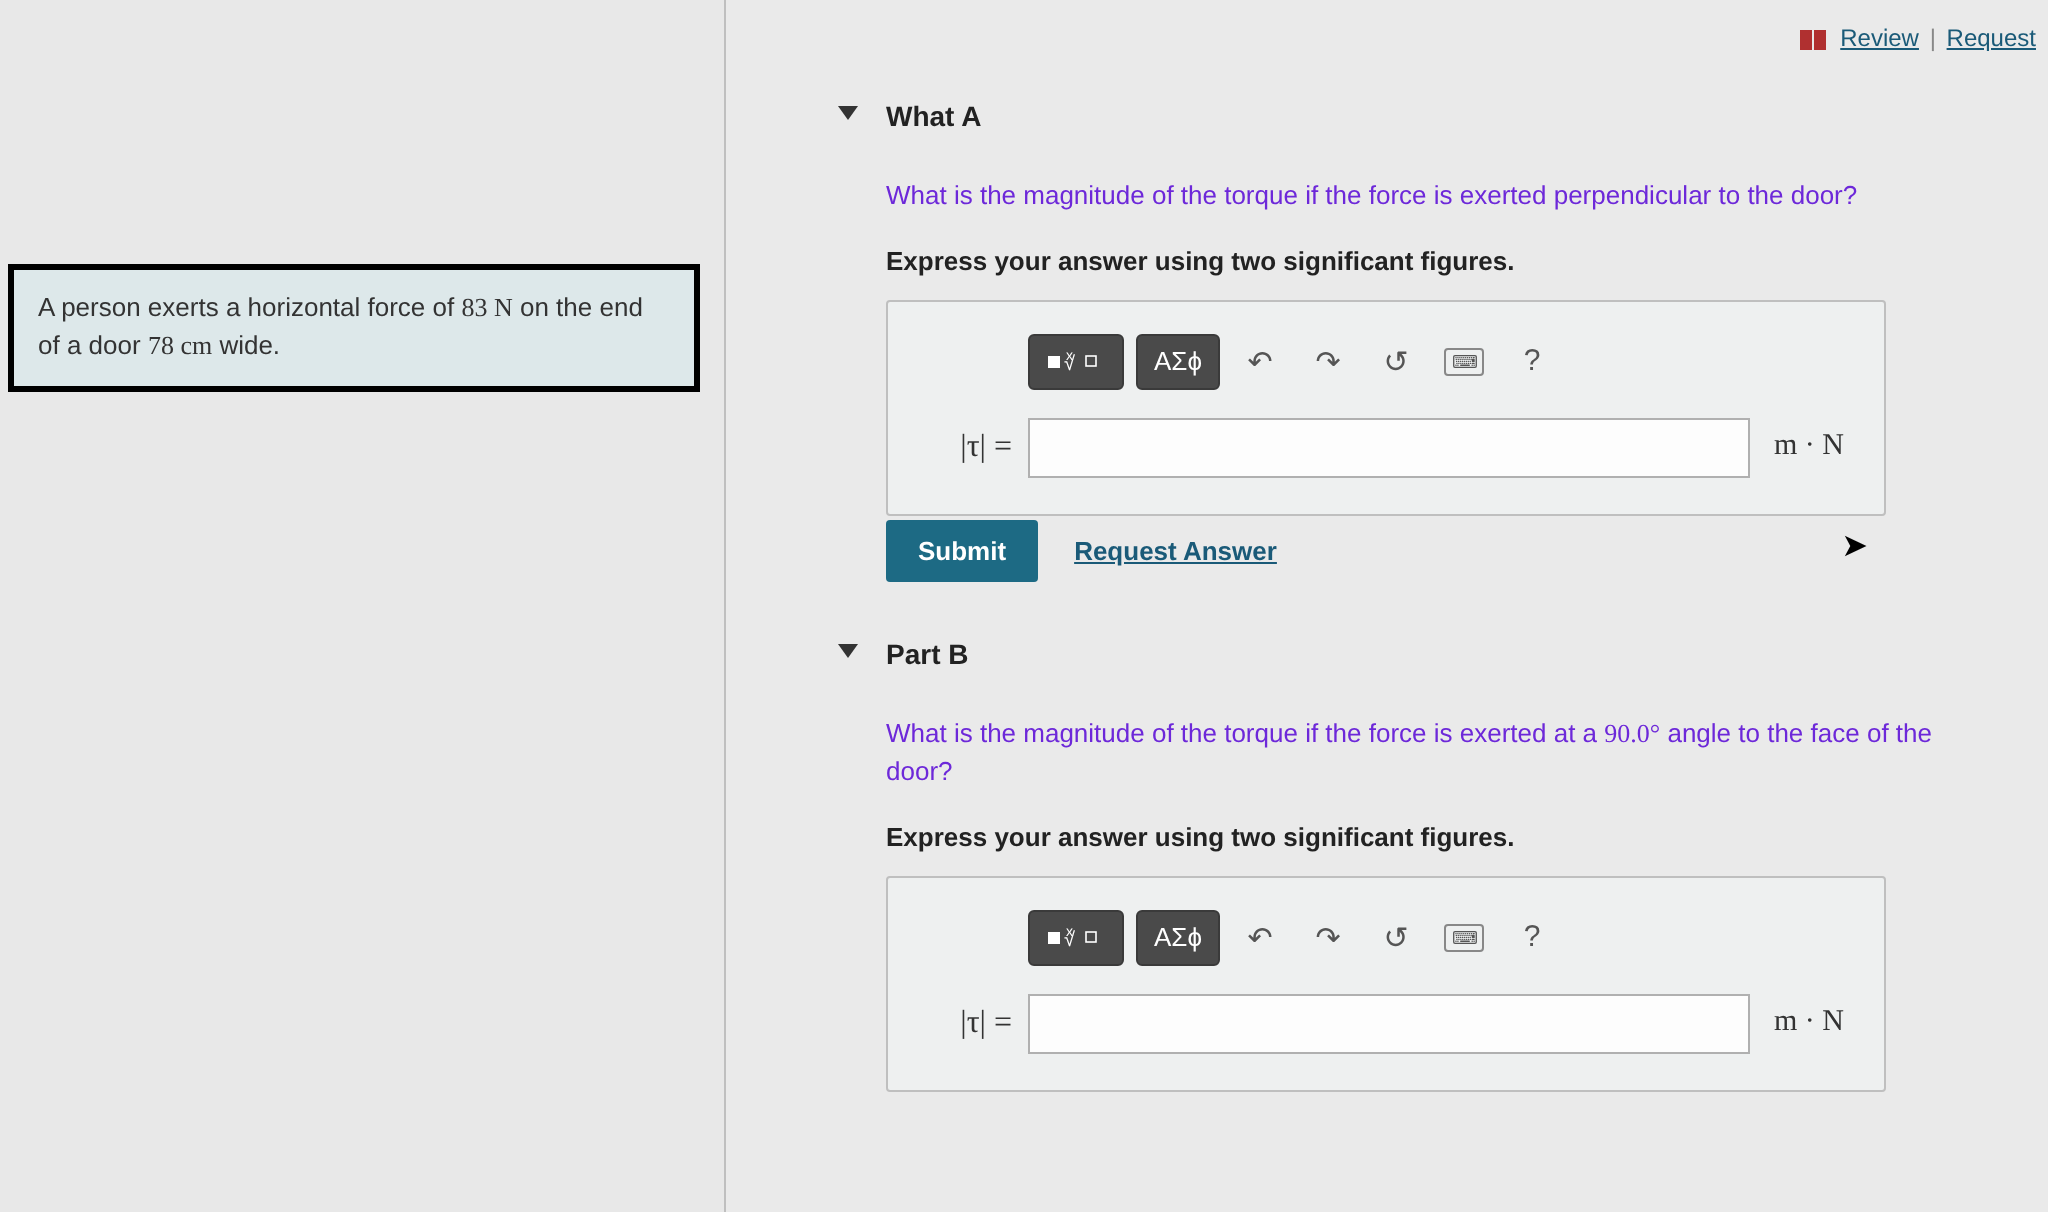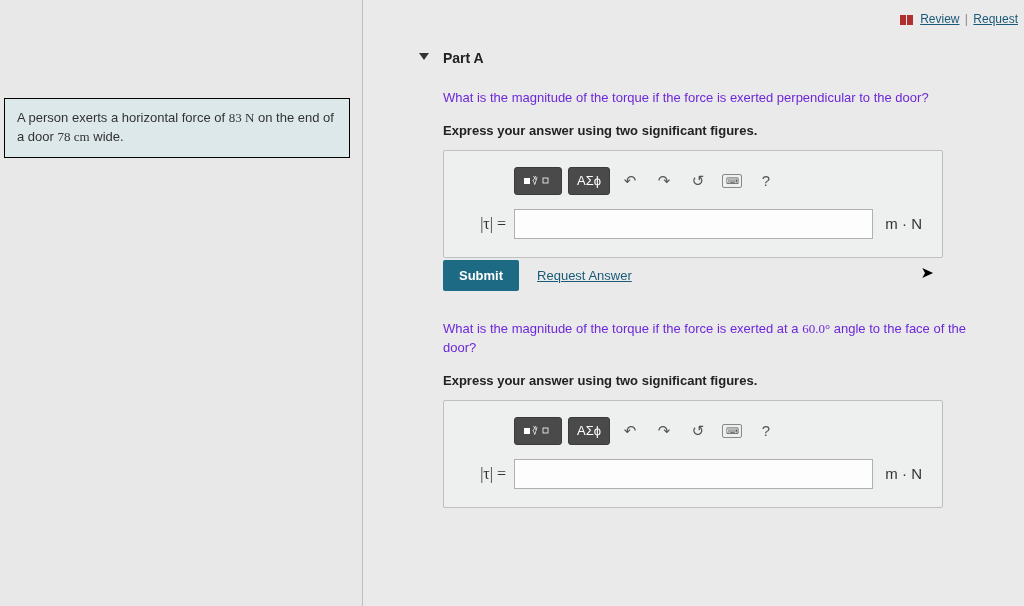--- a/index.html
+++ b/index.html
@@ -14,24 +14,25 @@
     position: relative;
   }
   .container { display: flex; height: 100%; }
   .left-pane {
     width: 362px;
     flex-shrink: 0;
     padding: 98px 12px 0 4px;
   }
   .problem-box {
     background: #dde8ea;
-    border: 1px solid #000000;
+    border: 3px solid #000000;
     padding: 10px 12px;
     line-height: 1.45;
     color: #333;
+    margin-top: 34px;
   }
   .right-pane {
     flex: 1;
     border-left: 1px solid #bfbfbf;
     background: #eaeaea;
     padding: 8px 0 0 0;
     position: relative;
   }
   .top-links {
     text-align: right;
@@ -120,37 +121,37 @@
   }
   .ans-input {
     flex: 1;
     height: 30px;
     border: 1px solid #b0b0b0;
     background: #fdfdfd;
     padding: 4px 6px;
     font-size: 14px;
   }
   .unit-label {
-    font-family: Liberation Sans, sans-serif;
+    font-family: Liberation Serif, serif;
     font-size: 15px;
     color: #333;
     padding-left: 4px;
   }
   .actions { margin-top: 2px; display: flex; align-items: center; gap: 18px; }
   .submit-btn {
     background: #1d6a84;
     color: #fff;
     border: none;
     padding: 8px 16px;
     font-size: 13px;
     font-weight: bold;
     cursor: pointer;
     border-radius: 2px;
   }
-  .req-link { color: #1a5a78; text-decoration: underline; cursor: pointer; font-size: 13px; }
+  .req-link { color: #1a5a78; text-decoration: underline; cursor: pointer; font-size: 13px; font-weight: bold; }
   .cursor-ptr {
     position: absolute;
     right: 90px; top: 263px;
     font-size: 16px;
     color: #000;
     pointer-events: none;
   }
   .tmpl-icon svg { width: 30px; height: 16px; }
   .kbd-icon {
     border: 1px solid #888;
@@ -179,21 +180,21 @@
           </svg>
       </span>
       <a>Review</a>
       <span class="sep">|</span>
       <a>Request</a>
     </div>
 
     <div class="part">
       <div class="part-header">
         <span class="part-caret"></span>
-        <span>Part A</span>
+        <span>What A</span>
       </div>
       <div class="q-text">What is the magnitude of the torque if the force is exerted perpendicular to the door?</div>
       <div class="q-bold">Express your answer using two significant figures.</div>
 
       <div class="answer-box">
         <div class="toolbar">
           <span class="tb-dark tmpl-icon">
             <svg viewBox="0 0 30 16">
                 <rect x="1" y="5" width="6" height="6" fill="#fff"></rect>
                 <text x="10" y="7" font-size="7" fill="#fff">x</text>
@@ -217,22 +218,26 @@
         </div>
       </div>
 
       <div class="actions">
         <button class="submit-btn">Submit</button>
         <a class="req-link">Request Answer</a>
       </div>
     </div>
 
     <div class="part">
+      <div class="part-header">
+        <span class="part-caret"></span>
+        <span>Part B</span>
+      </div>
       <div class="q-text">
-        <span>What is the magnitude of the torque if the force is exerted at a </span><span style="font-family:'Times New Roman',serif">60.0°</span><span> angle to the face of the door?</span>
+        <span>What is the magnitude of the torque if the force is exerted at a </span><span style="font-family:'Times New Roman',serif">90.0°</span><span> angle to the face of the door?</span>
       </div>
       <div class="q-bold">Express your answer using two significant figures.</div>
 
       <div class="answer-box">
         <div class="toolbar">
           <span class="tb-dark tmpl-icon">
             <svg viewBox="0 0 30 16">
                 <rect x="1" y="5" width="6" height="6" fill="#fff"></rect>
                 <text x="10" y="7" font-size="7" fill="#fff">x</text>
                 <text x="9" y="12" font-size="10" fill="#fff">√</text>

